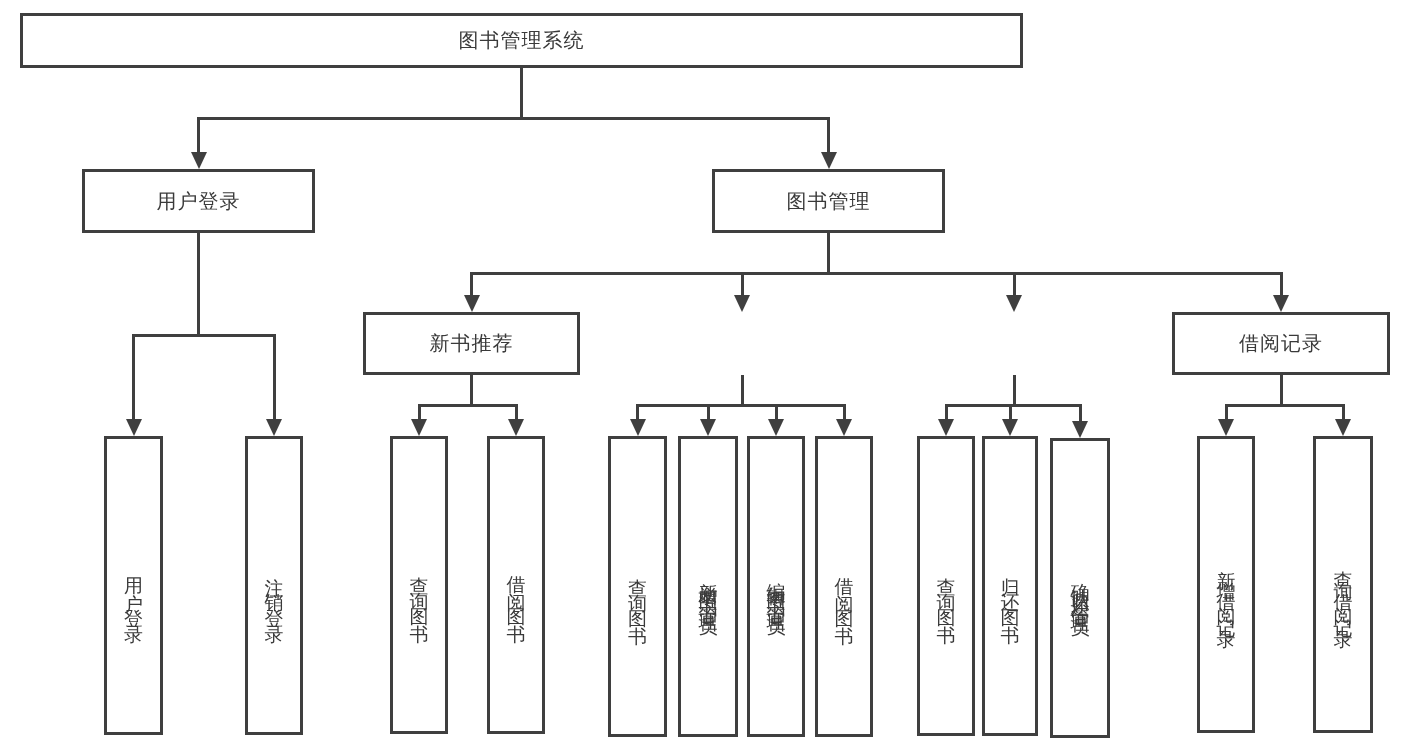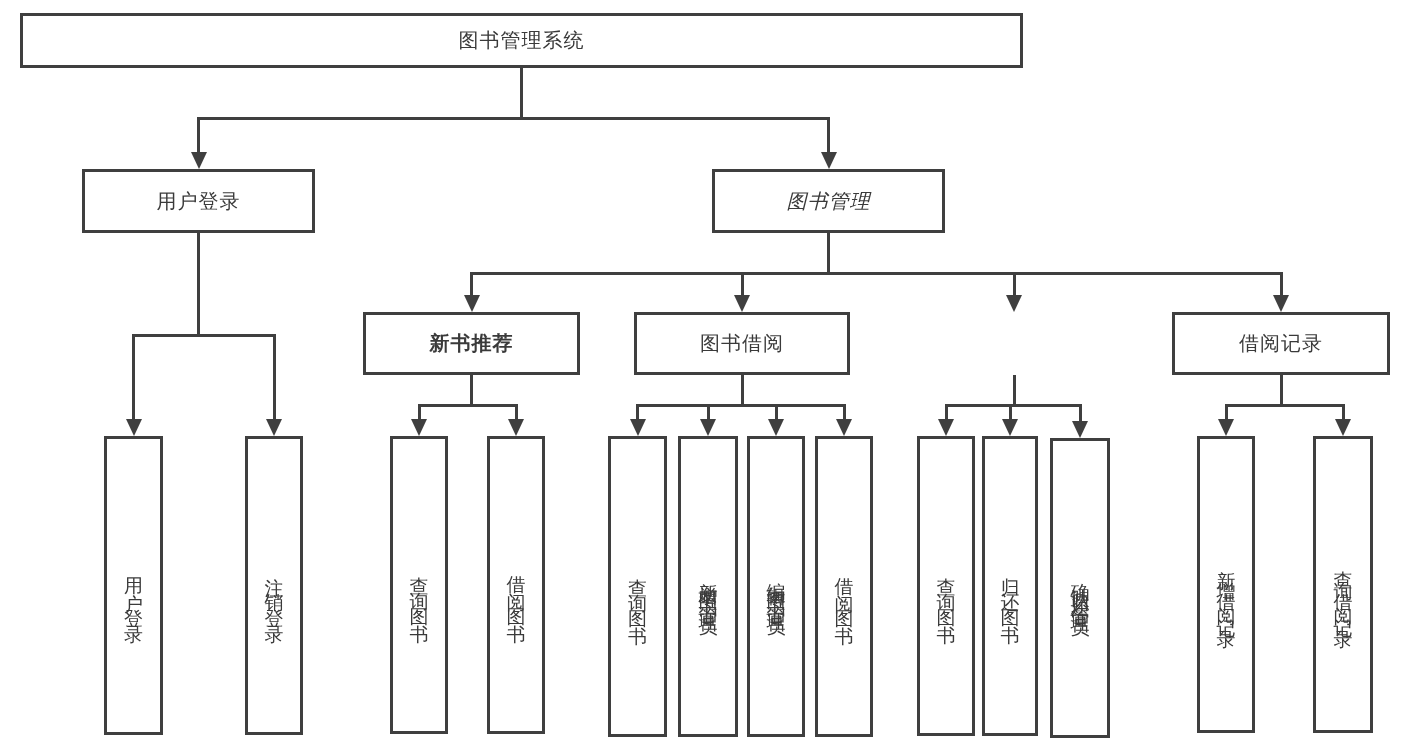--- a/index.html
+++ b/index.html
@@ -67,28 +67,25 @@
 </head>
 <body>
 
 <div class="stage">
 <div class="node" style="left: 20px; top: 13px; width: 1003px; height: 55px;">
       <span class="label">图书管理系统</span>
     </div>
     <div class="node" style="left: 82px; top: 169px; width: 233px; height: 64px;">
       <span class="label">用户登录</span>
     </div>
-    <div class="node" style="left: 712px; top: 169px; width: 233px; height: 64px; font-style: italic;">
+    <div class="node" style="left: 712px; top: 169px; width: 233px; height: 64px;">
       <span class="label">图书管理</span>
     </div>
-    <div class="node" style="left: 363px; top: 312px; width: 217px; height: 63px; font-weight: bold;">
+    <div class="node" style="left: 363px; top: 312px; width: 217px; height: 63px;">
       <span class="label">新书推荐</span>
-    </div>
-    <div class="node" style="left: 634px; top: 312px; width: 216px; height: 63px;">
-      <span class="label">图书借阅</span>
     </div>
     <div class="node" style="left: 1172px; top: 312px; width: 218px; height: 63px;">
       <span class="label">借阅记录</span>
     </div>
     <div class="node short" style="left: 104px; top: 436px; width: 59px; height: 299px;">
       <span class="label v">用户登录</span>
     </div>
     <div class="node short" style="left: 245px; top: 436px; width: 58px; height: 299px;">
       <span class="label v">注销登录</span>
     </div>

